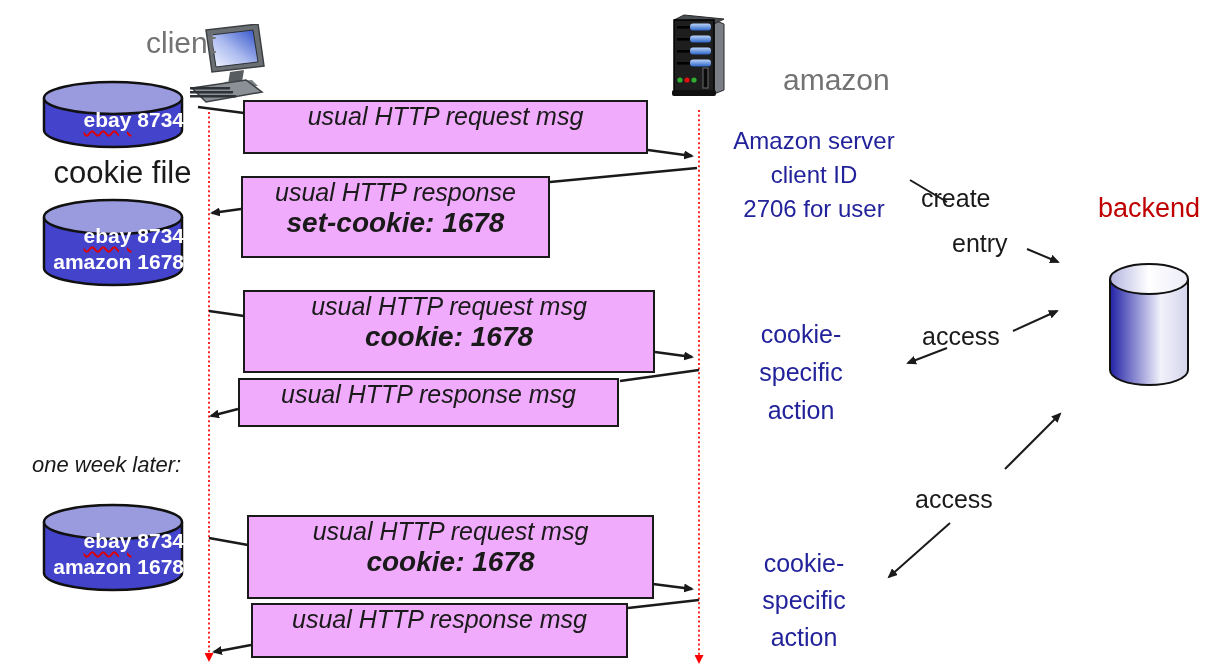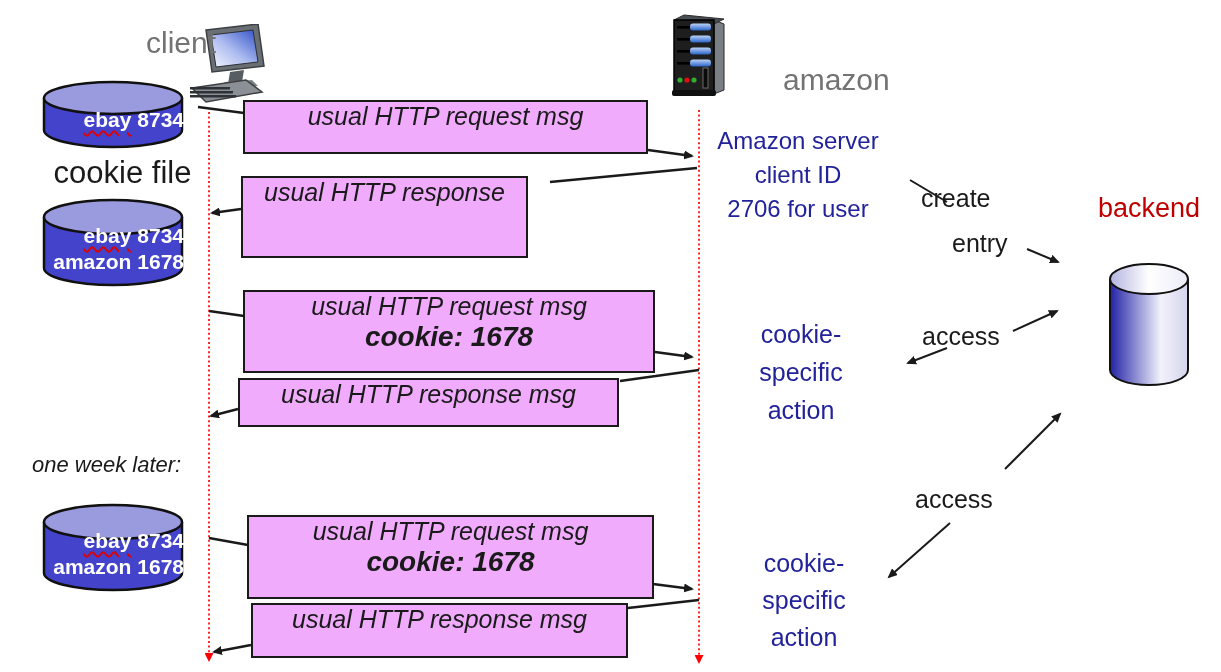--- a/index.html
+++ b/index.html
@@ -164,43 +164,44 @@
     <div class="cyl-text" style="top:25px;">
       <div><span class="sq">ebay</span> <span>8734</span></div>
       <div>amazon 1678</div>
     </div>
   </div>
 
   <div class="msgbox" style="left:243px;top:100px;width:405px;height:54px;">
     <div class="l1">usual HTTP request msg</div>
   </div>
 
-  <div class="msgbox" style="left:241px;top:176px;width:287px;height:82px;">
+  <div class="msgbox" style="left:241px;top:176px;width:309px;height:82px;">
     <div class="l1">usual HTTP response</div>
+    <div class="l2">set-cookie: 1678</div>
   </div>
 
   <div class="msgbox" style="left:243px;top:290px;width:412px;height:83px;">
     <div class="l1">usual HTTP request msg</div>
     <div class="l2">cookie: 1678</div>
   </div>
 
   <div class="msgbox" style="left:238px;top:378px;width:381px;height:49px;">
     <div class="l1">usual HTTP response msg</div>
   </div>
 
   <div class="msgbox" style="left:247px;top:515px;width:407px;height:84px;">
     <div class="l1">usual HTTP request msg</div>
     <div class="l2">cookie: 1678</div>
   </div>
 
   <div class="msgbox" style="left:251px;top:603px;width:377px;height:55px;">
     <div class="l1">usual HTTP response msg</div>
   </div>
 
-  <div class="abs blue-note" style="left:700px;top:124px;width:196px;font-size:24px;line-height:34px;">
+  <div class="abs blue-note" style="left:716px;top:124px;width:196px;font-size:24px;line-height:34px;">
     <div>Amazon server</div>
     <div>client ID</div>
     <div>2706 for user</div>
   </div>
 
   <div class="abs black-note" style="left:921px;top:184px;font-size:25px;">create</div>
   <div class="abs black-note" style="left:952px;top:229px;font-size:25px;">entry</div>
 
   <div class="abs center" style="left:1086px;top:190px;width:126px;font-size:27px;line-height:37px;color:#c00000;z-index:3;">
     <div>backend</div>

